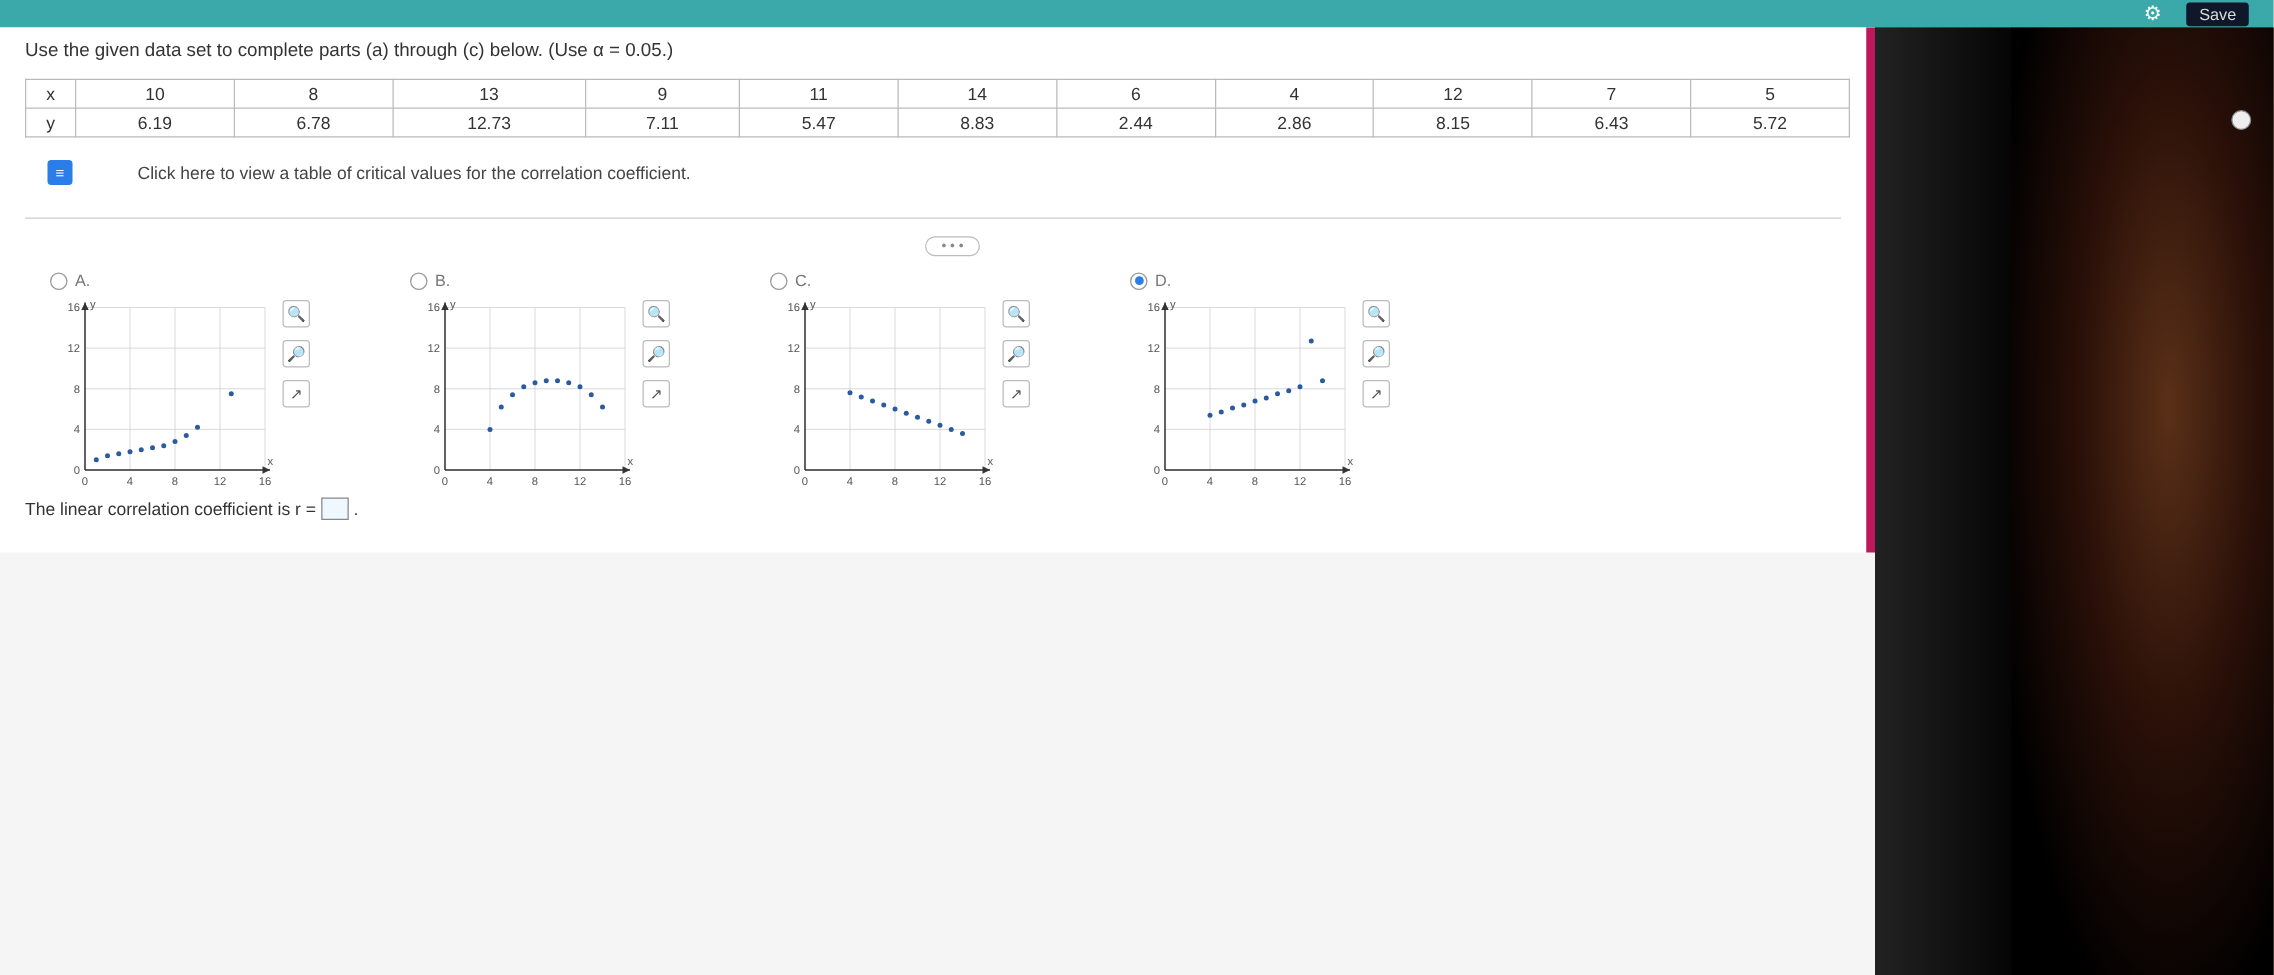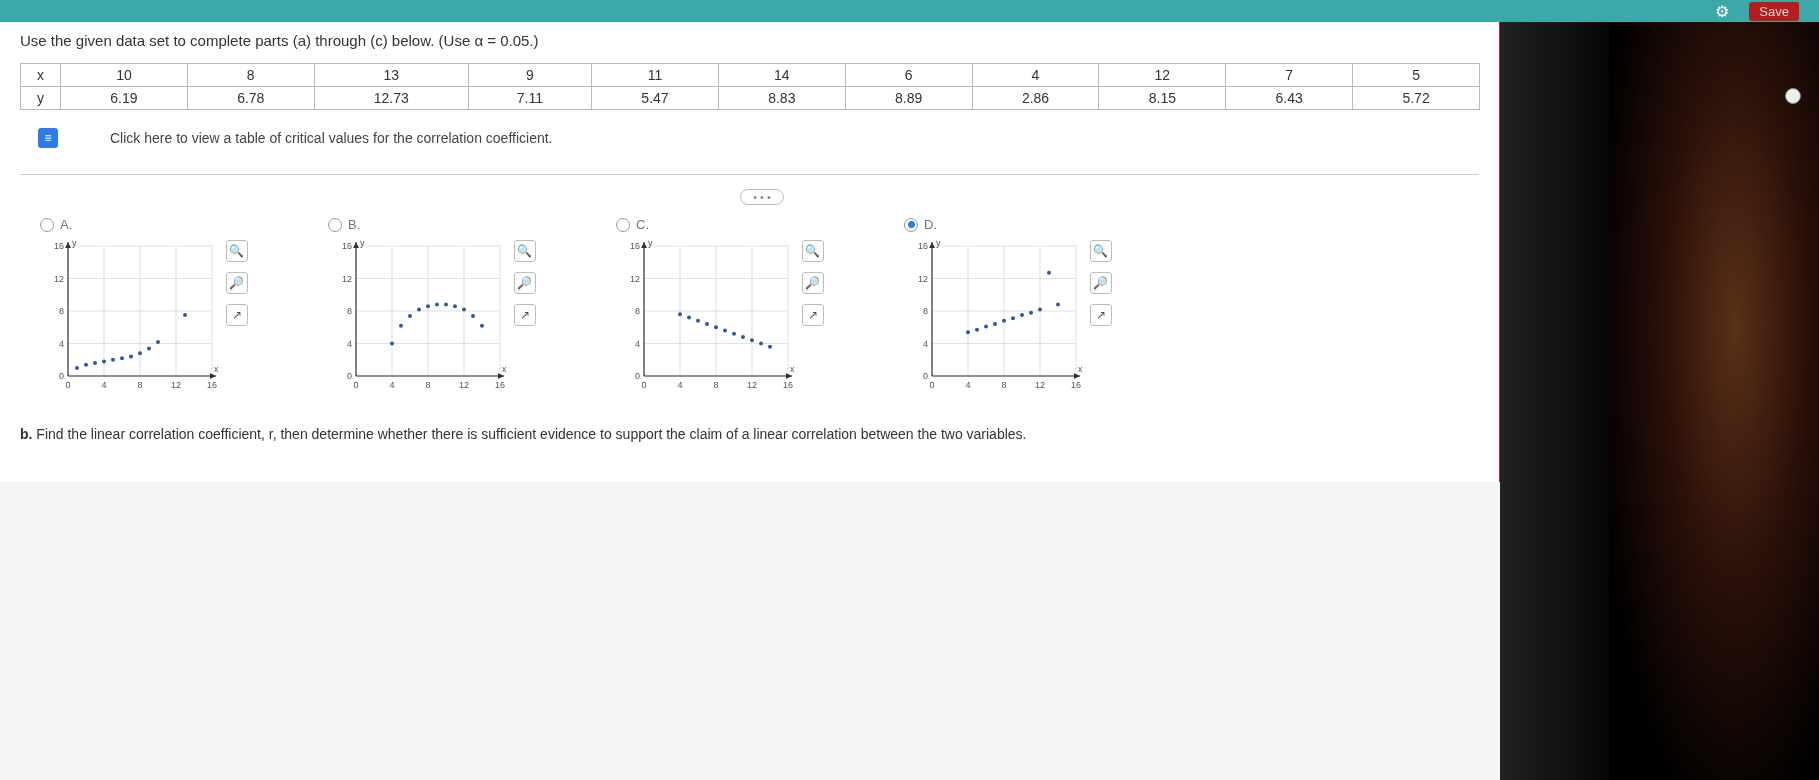--- a/index.html
+++ b/index.html
@@ -14,33 +14,33 @@
   .topbar {
     background: #3ba9a9;
     height: 22px;
     display: flex;
     justify-content: flex-end;
     align-items: center;
     padding: 0 20px;
     gap: 20px;
   }
   .save-btn {
-    background: #b91c1c;
+    background: #0f172a;
     color: #dcdcdc;
     padding: 2px 10px;
     font-size: 13px;
     border-radius: 3px;
     cursor: pointer;
   }
   .gear { color: #fff; font-size: 16px; cursor: pointer; }
   .content {
     background: #fff;
     padding: 10px 20px 20px 20px;
     width: 1500px;
-    border-right: 1px solid #be185d;
+    border-right: 7px solid #be185d;
   }
   .instr { font-size: 15px; color: #333; margin-bottom: 14px; }
   table.data {
     border-collapse: collapse;
     width: 1460px;
     font-size: 14px;
     color: #333;
   }
   table.data th, table.data td {
     border: 1px solid #bbb;
@@ -153,21 +153,21 @@
           <td>5</td>
         </tr>
     <tr>
           <th>y</th>
           <td>6.19</td>
           <td>6.78</td>
           <td>12.73</td>
           <td>7.11</td>
           <td>5.47</td>
           <td>8.83</td>
-          <td>8.89</td>
+          <td>2.44</td>
           <td>2.86</td>
           <td>8.15</td>
           <td>6.43</td>
           <td>5.72</td>
         </tr>
   </tbody>
     </table>
 
   <div class="link-row">
     <span class="link-icon">≡</span>
@@ -382,24 +382,25 @@
           </svg>
       <div class="chart-tools">
         <span class="tool">🔍</span>
         <span class="tool">🔎</span>
         <span class="tool">↗</span>
       </div>
     </div>
       </div>
     </div>
 
-  <div class="q-b">
-    <b>b.</b>
-    <span>Find the linear correlation coefficient, r, then determine whether there is sufficient evidence to support the claim of a linear correlation between the two variables.</span>
+
+  <div class="r-line">
+    <span>The linear correlation coefficient is r =</span>
+    <span class="r-box"></span>
+    <span>.</span>
   </div>
-
 </div>
 
 <div class="blackbar"></div>
 <div class="rightstrip">
   <div class="side-photo"></div>
 </div>
 <div class="small-circ"></div>
 
 </body></html>

